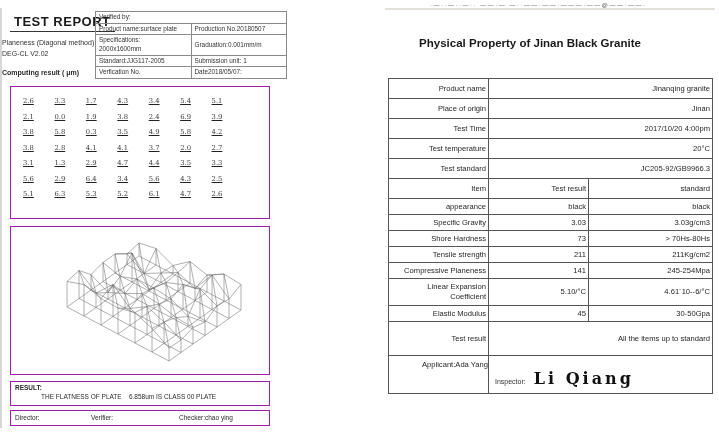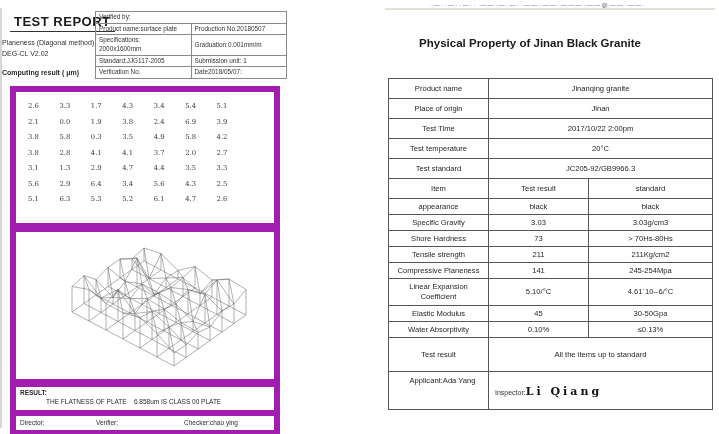--- a/index.html
+++ b/index.html
@@ -18,21 +18,21 @@
   .method-line{left:2px;font-size:7px;color:#333;}
   .computing-label{left:2px;top:69px;font-size:7px;font-weight:bold;color:#2a2a2a;}
   table.info-tbl{
     left:95px;top:11px;width:192px;border-collapse:collapse;table-layout:fixed;
     font-size:6.4px;color:#333;
   }
   table.info-tbl td{
     border:1px solid #8a8a8a;padding:1px 3px;vertical-align:middle;
     white-space:pre-line;line-height:1.35;
   }
-  .box{border:6px solid #a21caf;background:#fff;}
+  .box{border:1px solid #a21caf;background:#fff;text-decoration:underline;}
   .meas-box{left:10px;top:86px;width:258px;height:131px;}
   .meas-grid{
     display:grid;grid-template-columns:repeat(7,1fr);
     padding:10px 26px 6px 12px;row-gap:7.5px;
   }
   .mv{font-family:"DejaVu Serif", serif;font-size:6.8px;color:#3a3a3a;text-align:left;}
   .plot-box{left:10px;top:226px;width:258px;height:147px;}
   .plot-box svg{display:block;}
   .result-box{left:10px;top:381px;width:258px;height:23px;font-size:6.5px;color:#2a2a2a;}
   .result-label{position:absolute;left:4px;top:2px;font-weight:bold;}
@@ -49,35 +49,35 @@
   .cut-rule{position:absolute;left:0;top:8px;width:330px;height:2px;background:#dedbd4;opacity:.85;}
   .granite-title{
     left:362px;top:37px;width:336px;text-align:center;
     font-size:11.5px;font-weight:bold;color:#1a1a1a;
   }
   table.granite-tbl{
     left:388px;top:78px;width:324px;border-collapse:collapse;table-layout:fixed;
     font-size:7.6px;color:#1f1f1f;
   }
   table.granite-tbl td{
-    border:1px solid #555;text-align:center;vertical-align:middle;
+    border:1px solid #555;text-align:right;vertical-align:middle;
     padding:1px 2px;white-space:pre-line;line-height:1.3;
   }
   table.granite-tbl col.c1{width:100px;} table.granite-tbl col.c2{width:100px;} table.granite-tbl col.c3{width:124px;}
   tr.r-info td{height:17px;}
   tr.r-prop td{height:13px;}
   tr.r-lec td{height:24px;}
   tr.r-result td{height:31px;}
   tr.r-sig td{height:33px;}
   td.sig-left{text-align:left;vertical-align:top !important;padding:4px 0 0 8px !important;}
   td.sig-right{text-align:left !important;vertical-align:top !important;padding:3px 0 0 6px !important;}
   .insp-label{font-size:7px;color:#333;}
   .insp-name{
-    font-family:"DejaVu Serif", serif;font-weight:bold;font-size:11px;
-    letter-spacing:3px;color:#111;
+    font-family:"DejaVu Serif", serif;font-weight:bold;font-size:16px;
+    letter-spacing:3px;color:#111;margin-left:8px;
   }
 </style>
 </head>
 <body>
 
 <div class="abs scan-edge"></div>
 
 <div class="abs test-report-title">TEST REPORT</div>
 
 <div class="abs method-line" style="top:39px;">Planeness (Diagonal method)</div>
@@ -451,21 +451,21 @@
       <tr class="r-info">
       <td>Product name</td>
       <td colspan="2">Jinanqing granite</td>
       </tr>
       <tr class="r-info">
       <td>Place of origin</td>
       <td colspan="2">Jinan</td>
       </tr>
       <tr class="r-info">
       <td>Test Time</td>
-      <td colspan="2">2017/10/22 2:00pm</td>
+      <td colspan="2">2017/10/20 4:00pm</td>
       </tr>
       <tr class="r-info">
       <td>Test temperature</td>
       <td colspan="2">20°C</td>
       </tr>
       <tr class="r-info">
       <td>Test standard</td>
       <td colspan="2">JC205-92/GB9966.3</td>
       </tr>
       <tr class="r-info">
@@ -502,25 +502,20 @@
       <td>Linear Expansion
 Coefficient</td>
       <td>5.10/°C</td>
       <td>4.61´10--6/°C</td>
       </tr>
       <tr class="r-prop">
       <td>Elastic Modulus</td>
       <td>45</td>
       <td>30-50Gpa</td>
       </tr>
-      <tr class="r-prop">
-      <td>Water Absorptivity</td>
-      <td>0.10%</td>
-      <td>≤0.13%</td>
-      </tr>
       <tr class="r-result">
     <td>Test result</td>
     <td colspan="2">All the items up to standard</td>
       </tr>
       <tr class="r-sig">
     <td class="sig-left">Applicant:Ada Yang</td>
     <td colspan="2" class="sig-right">
       <span class="insp-label">Inspector:</span><span class="insp-name">Li Qiang</span>
     </td>
       </tr>

